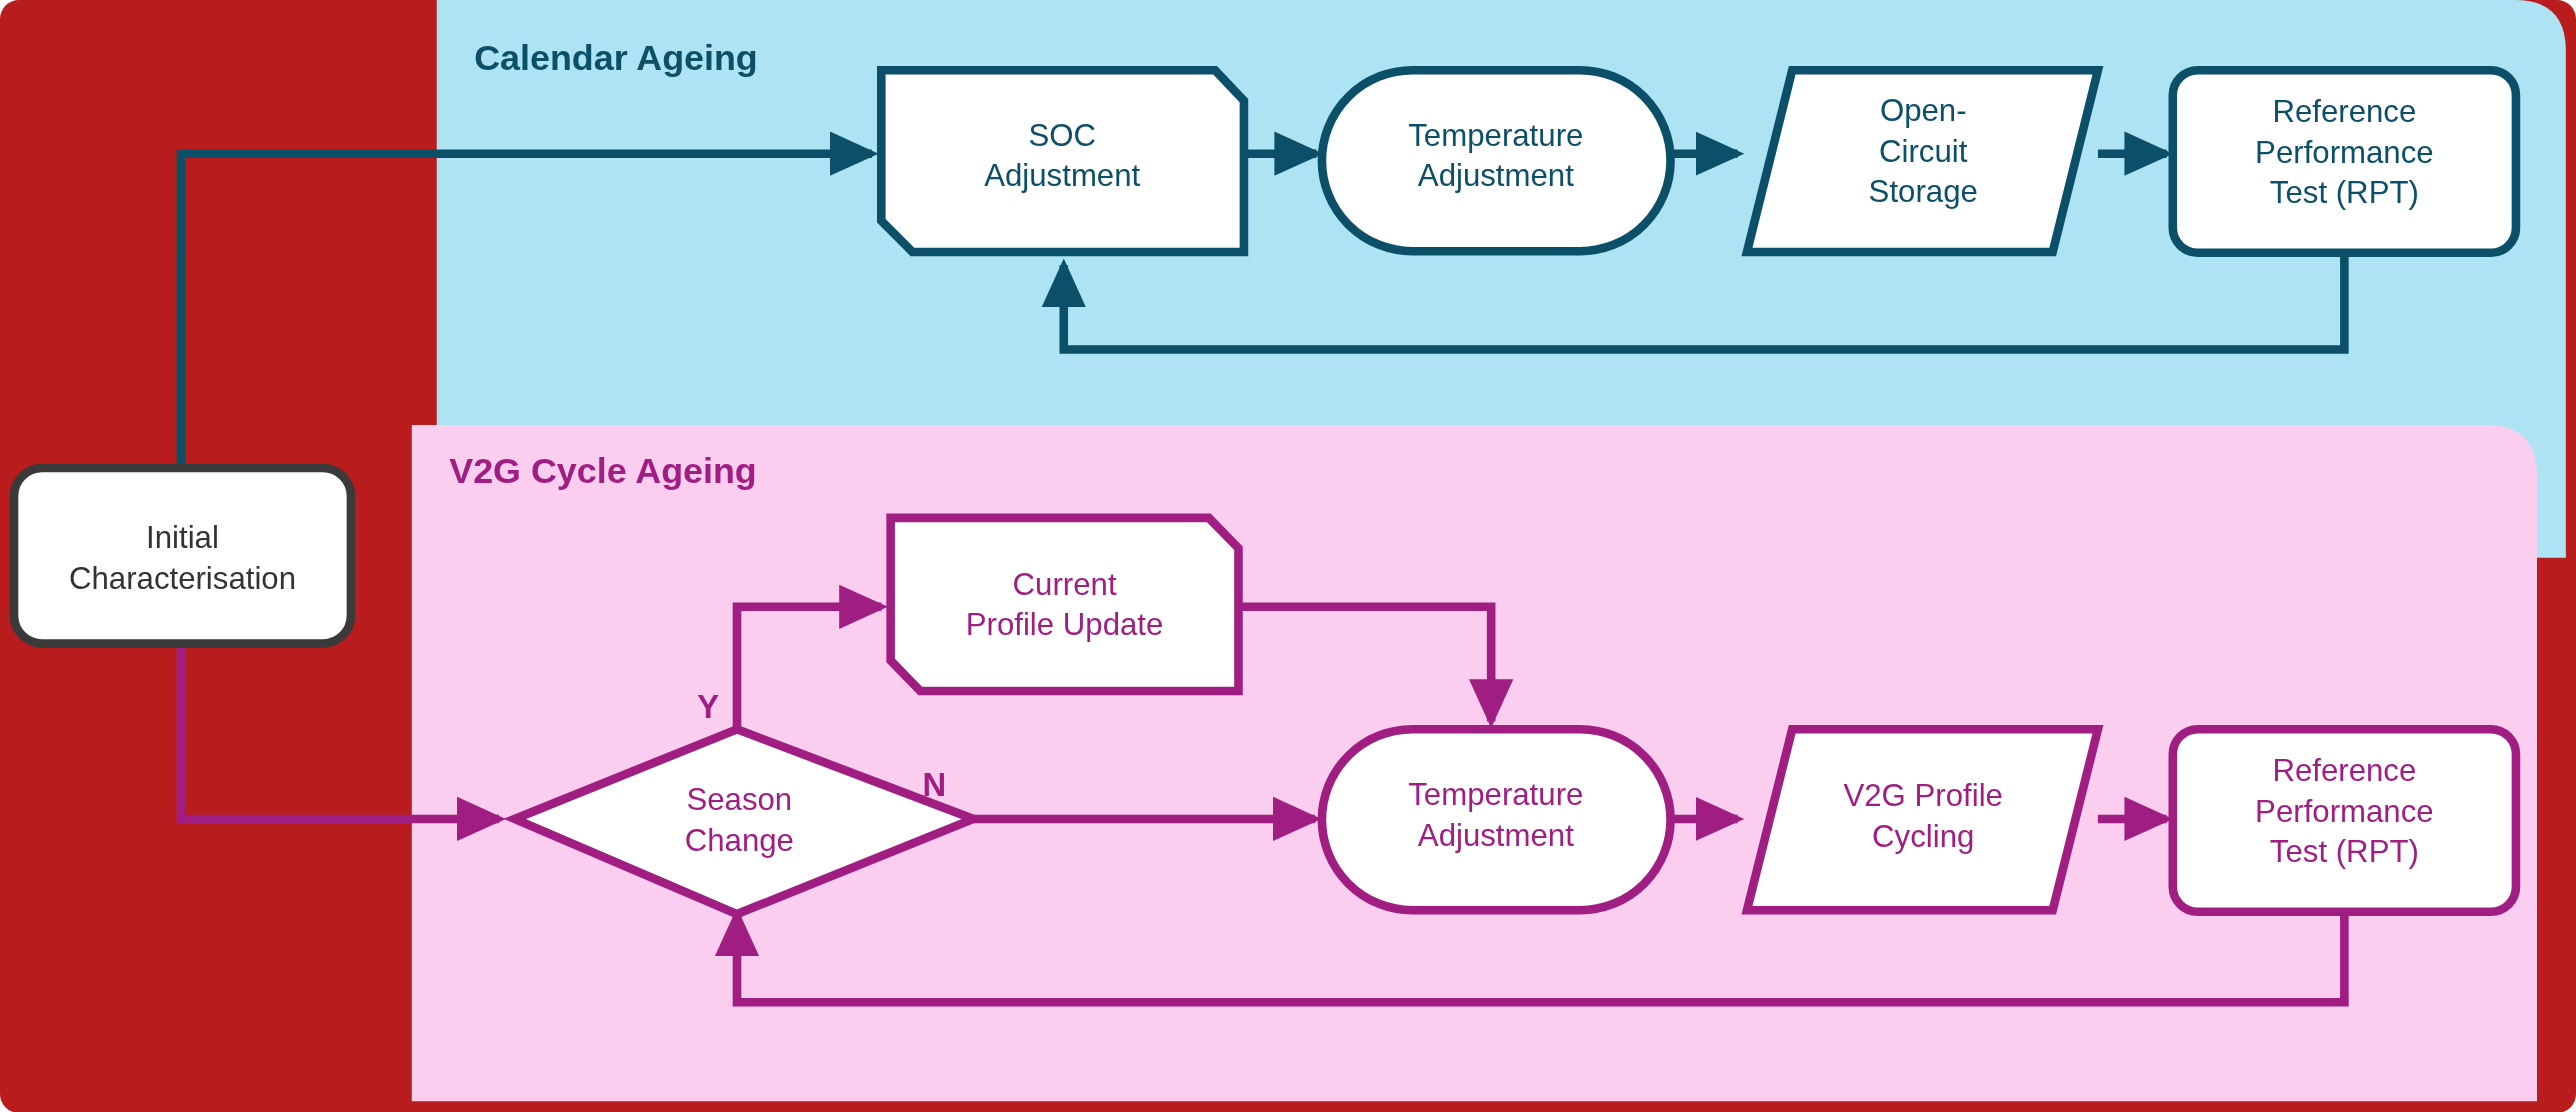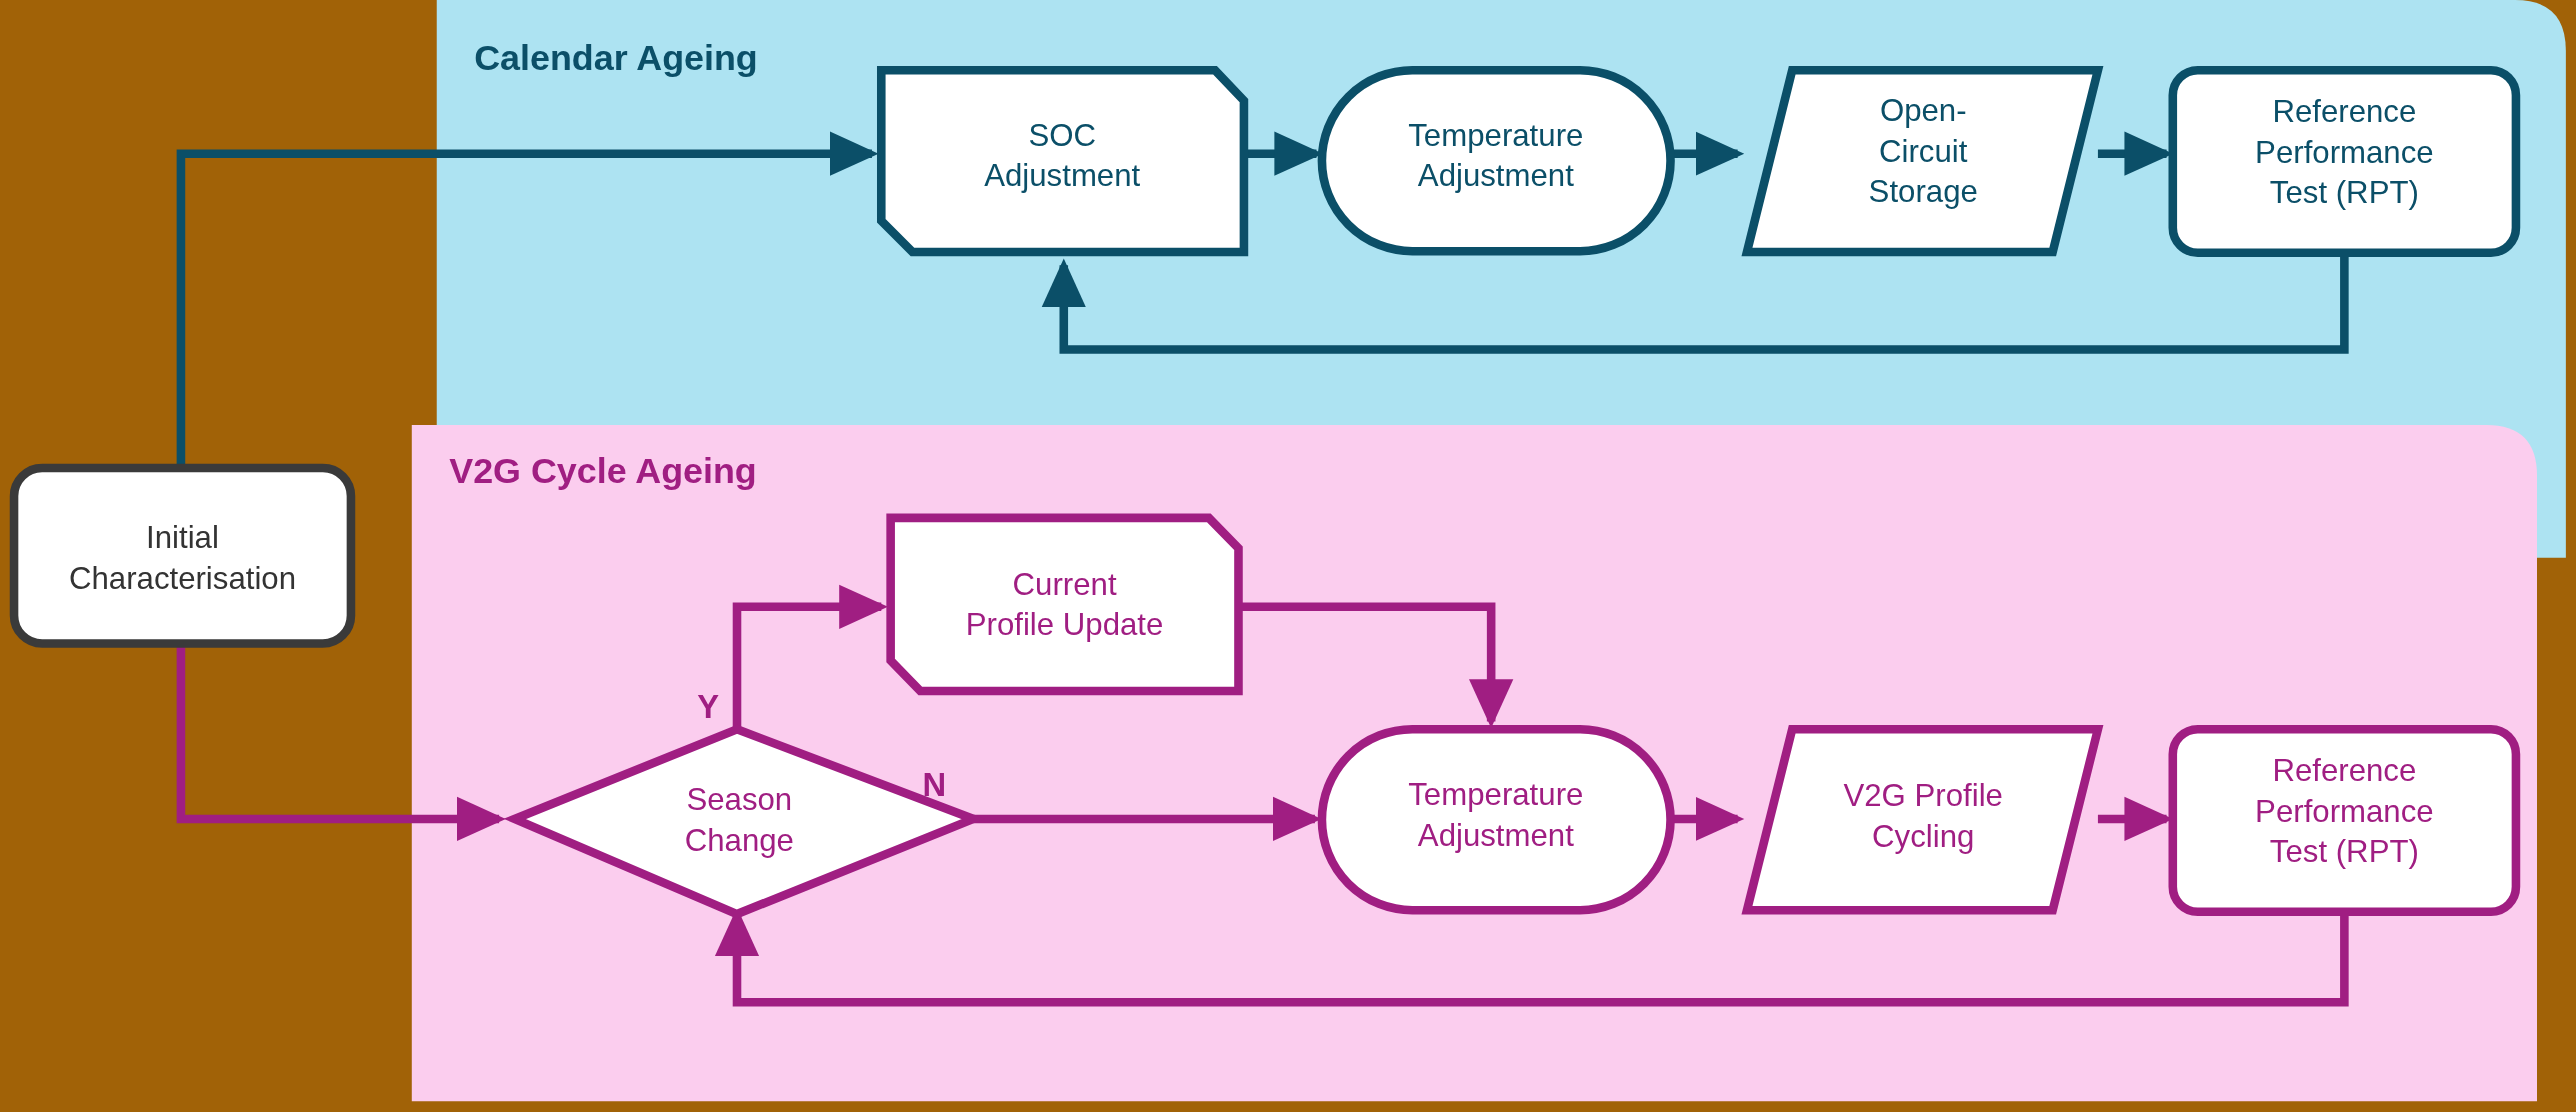--- a/index.html
+++ b/index.html
@@ -7,22 +7,23 @@
     padding: 0;
     background: #ffffff;
   }
   body {
     font-family: "Liberation Sans", sans-serif;
   }
   #diagram-root {
     position: relative;
     width: 2576px;
     height: 1113px;
-    background: #a16207;
+    background: #b91c1c;
     overflow: hidden;
+    border-radius: 19px;
   }
   svg.flow {
     display: block;
     width: 2576px;
     height: 1113px;
   }
   .node-label {
     font-family: "Liberation Sans", sans-serif;
     font-size: 40px;
     text-anchor: middle;

